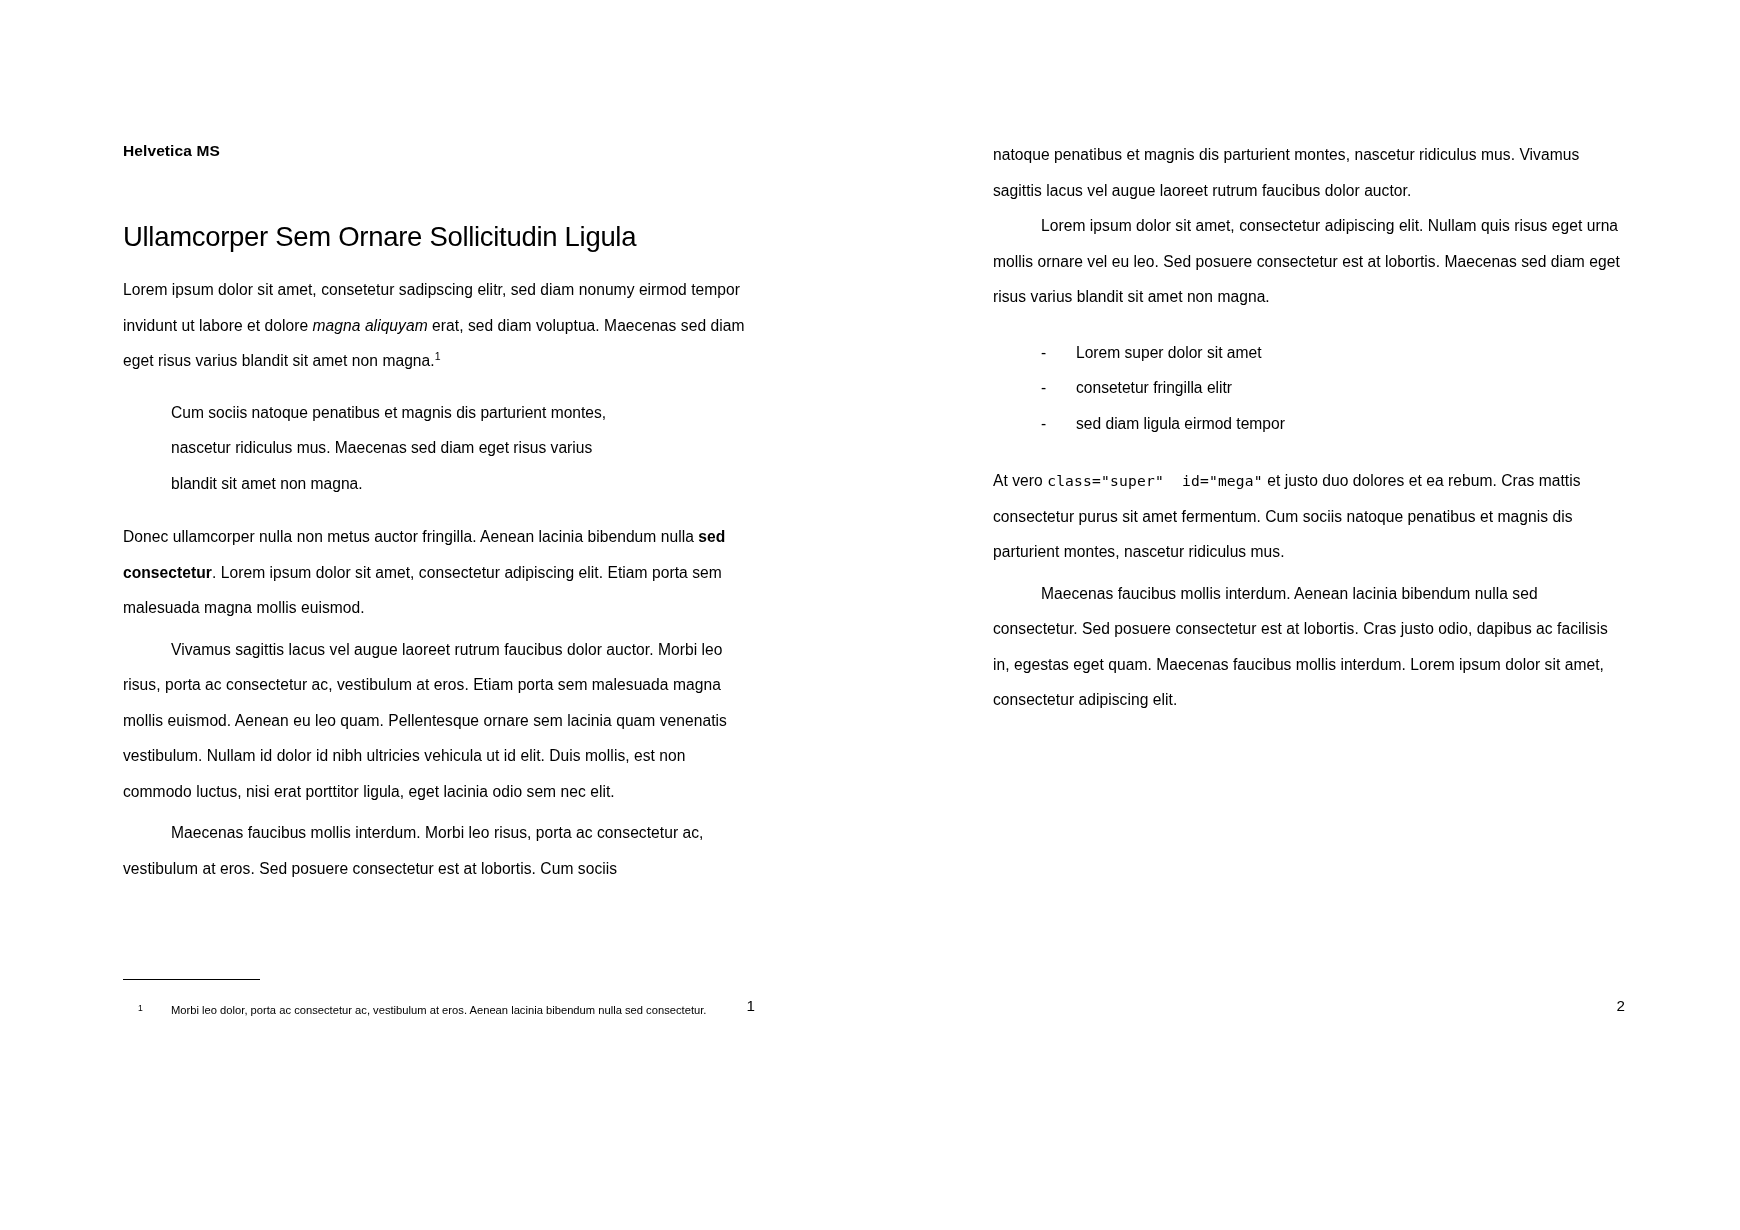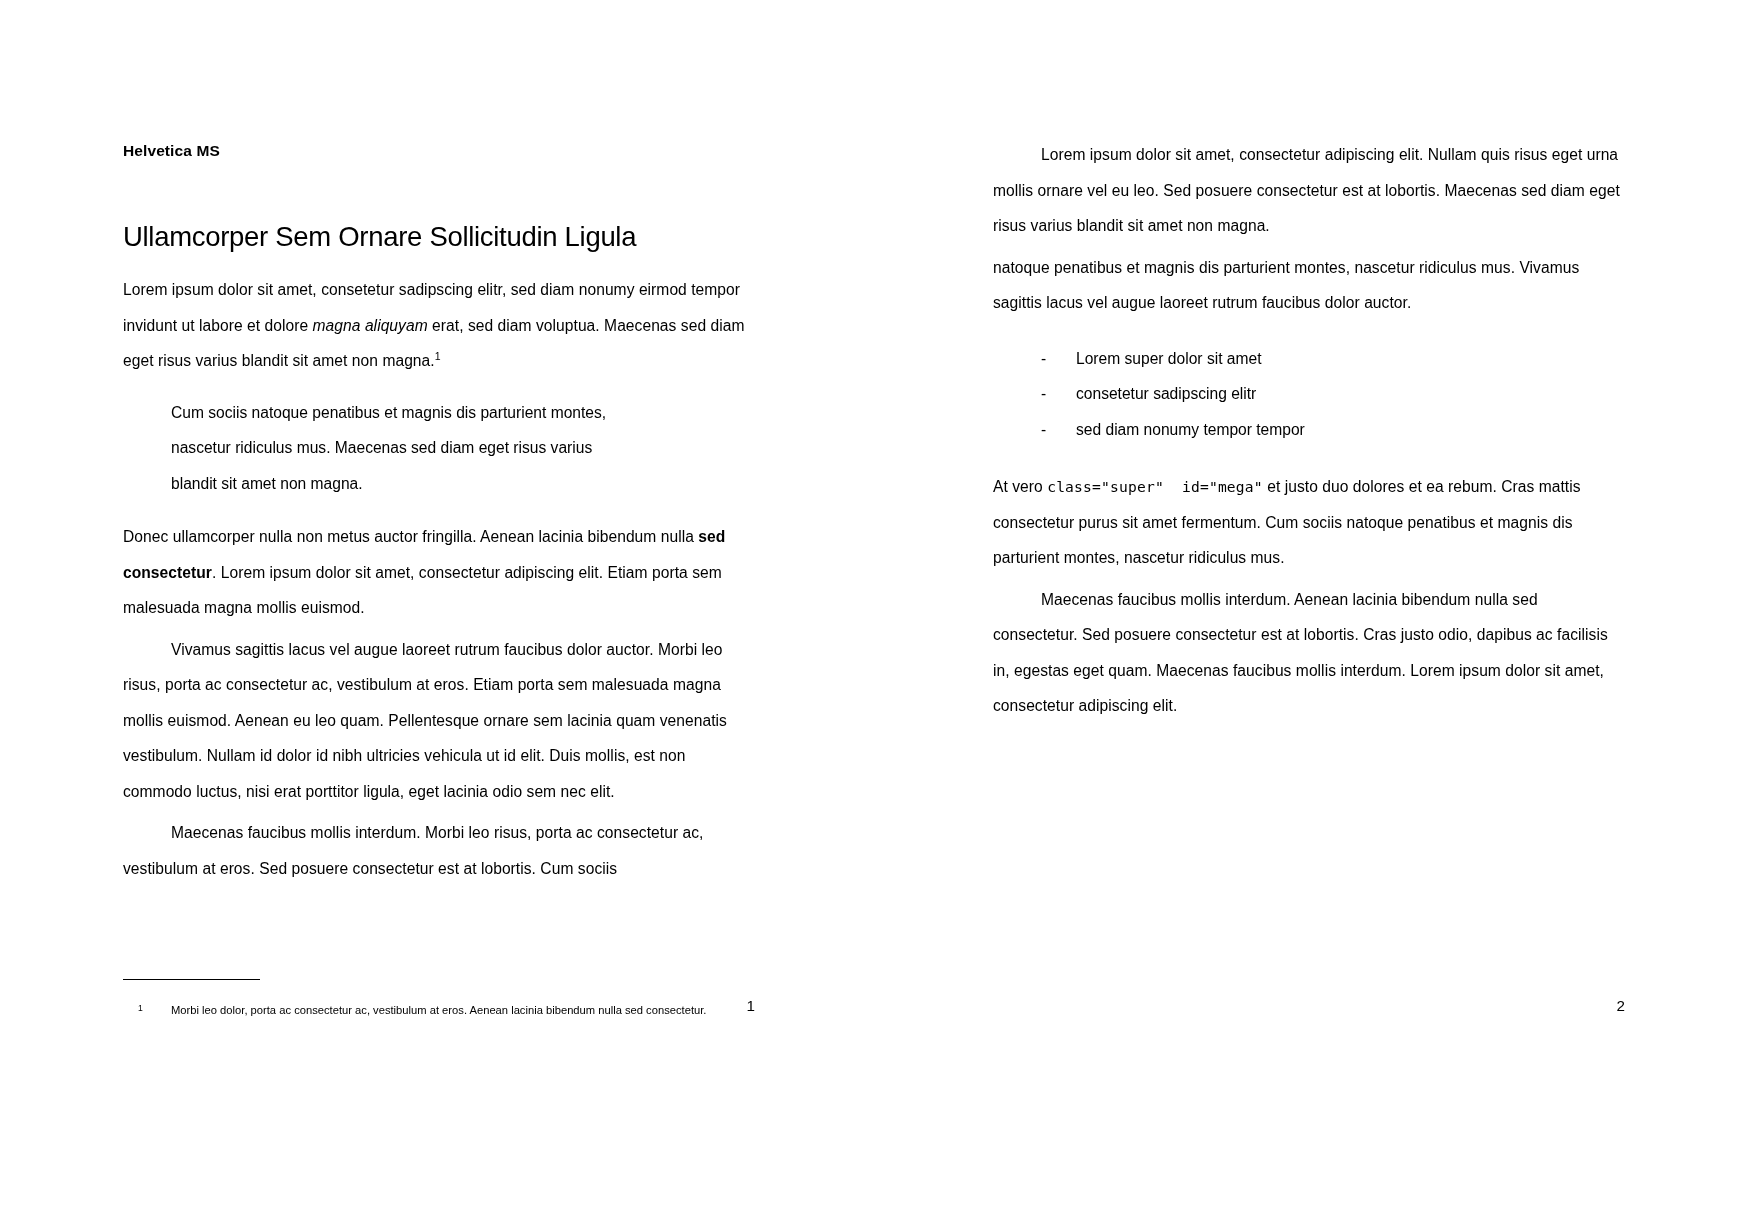--- a/index.html
+++ b/index.html
@@ -190,28 +190,28 @@
       <div class="page-number">1</div>
 
     </div>
   </div>
 
   <div class="page right">
     <div class="page-inner">
 
       <div class="flow">
 
+        <p class="body tight">natoque penatibus et magnis dis parturient montes, nascetur ridiculus mus. Vivamus sagittis lacus vel augue laoreet rutrum faucibus dolor auctor.</p>
+
         <p class="body indent">Lorem ipsum dolor sit amet, consectetur adipiscing elit. Nullam quis risus eget urna mollis ornare vel eu leo. Sed posuere consectetur est at lobortis. Maecenas sed diam eget risus varius blandit sit amet non magna.</p>
-
-        <p class="body tight">natoque penatibus et magnis dis parturient montes, nascetur ridiculus mus. Vivamus sagittis lacus vel augue laoreet rutrum faucibus dolor auctor.</p>
 
         <ul class="dash-list">
           <li><span class="dash">-</span><span>Lorem super dolor sit amet</span></li>
-          <li><span class="dash">-</span><span>consetetur sadipscing elitr</span></li>
-          <li><span class="dash">-</span><span>sed diam nonumy tempor tempor</span></li>
+          <li><span class="dash">-</span><span>consetetur fringilla elitr</span></li>
+          <li><span class="dash">-</span><span>sed diam ligula eirmod tempor</span></li>
         </ul>
 
         <p class="body"><span>At vero </span><code class="mono">class="super"  id="mega"</code><span> et justo duo dolores et ea rebum. Cras mattis consectetur purus sit amet fermentum. Cum sociis natoque penatibus et magnis dis parturient montes, nascetur ridiculus mus.</span></p>
 
         <p class="body indent tight">Maecenas faucibus mollis interdum. Aenean lacinia bibendum nulla sed consectetur. Sed posuere consectetur est at lobortis. Cras justo odio, dapibus ac facilisis in, egestas eget quam. Maecenas faucibus mollis interdum. Lorem ipsum dolor sit amet, consectetur adipiscing elit.</p>
 
       </div>
 
       <div class="page-number">2</div>
 

